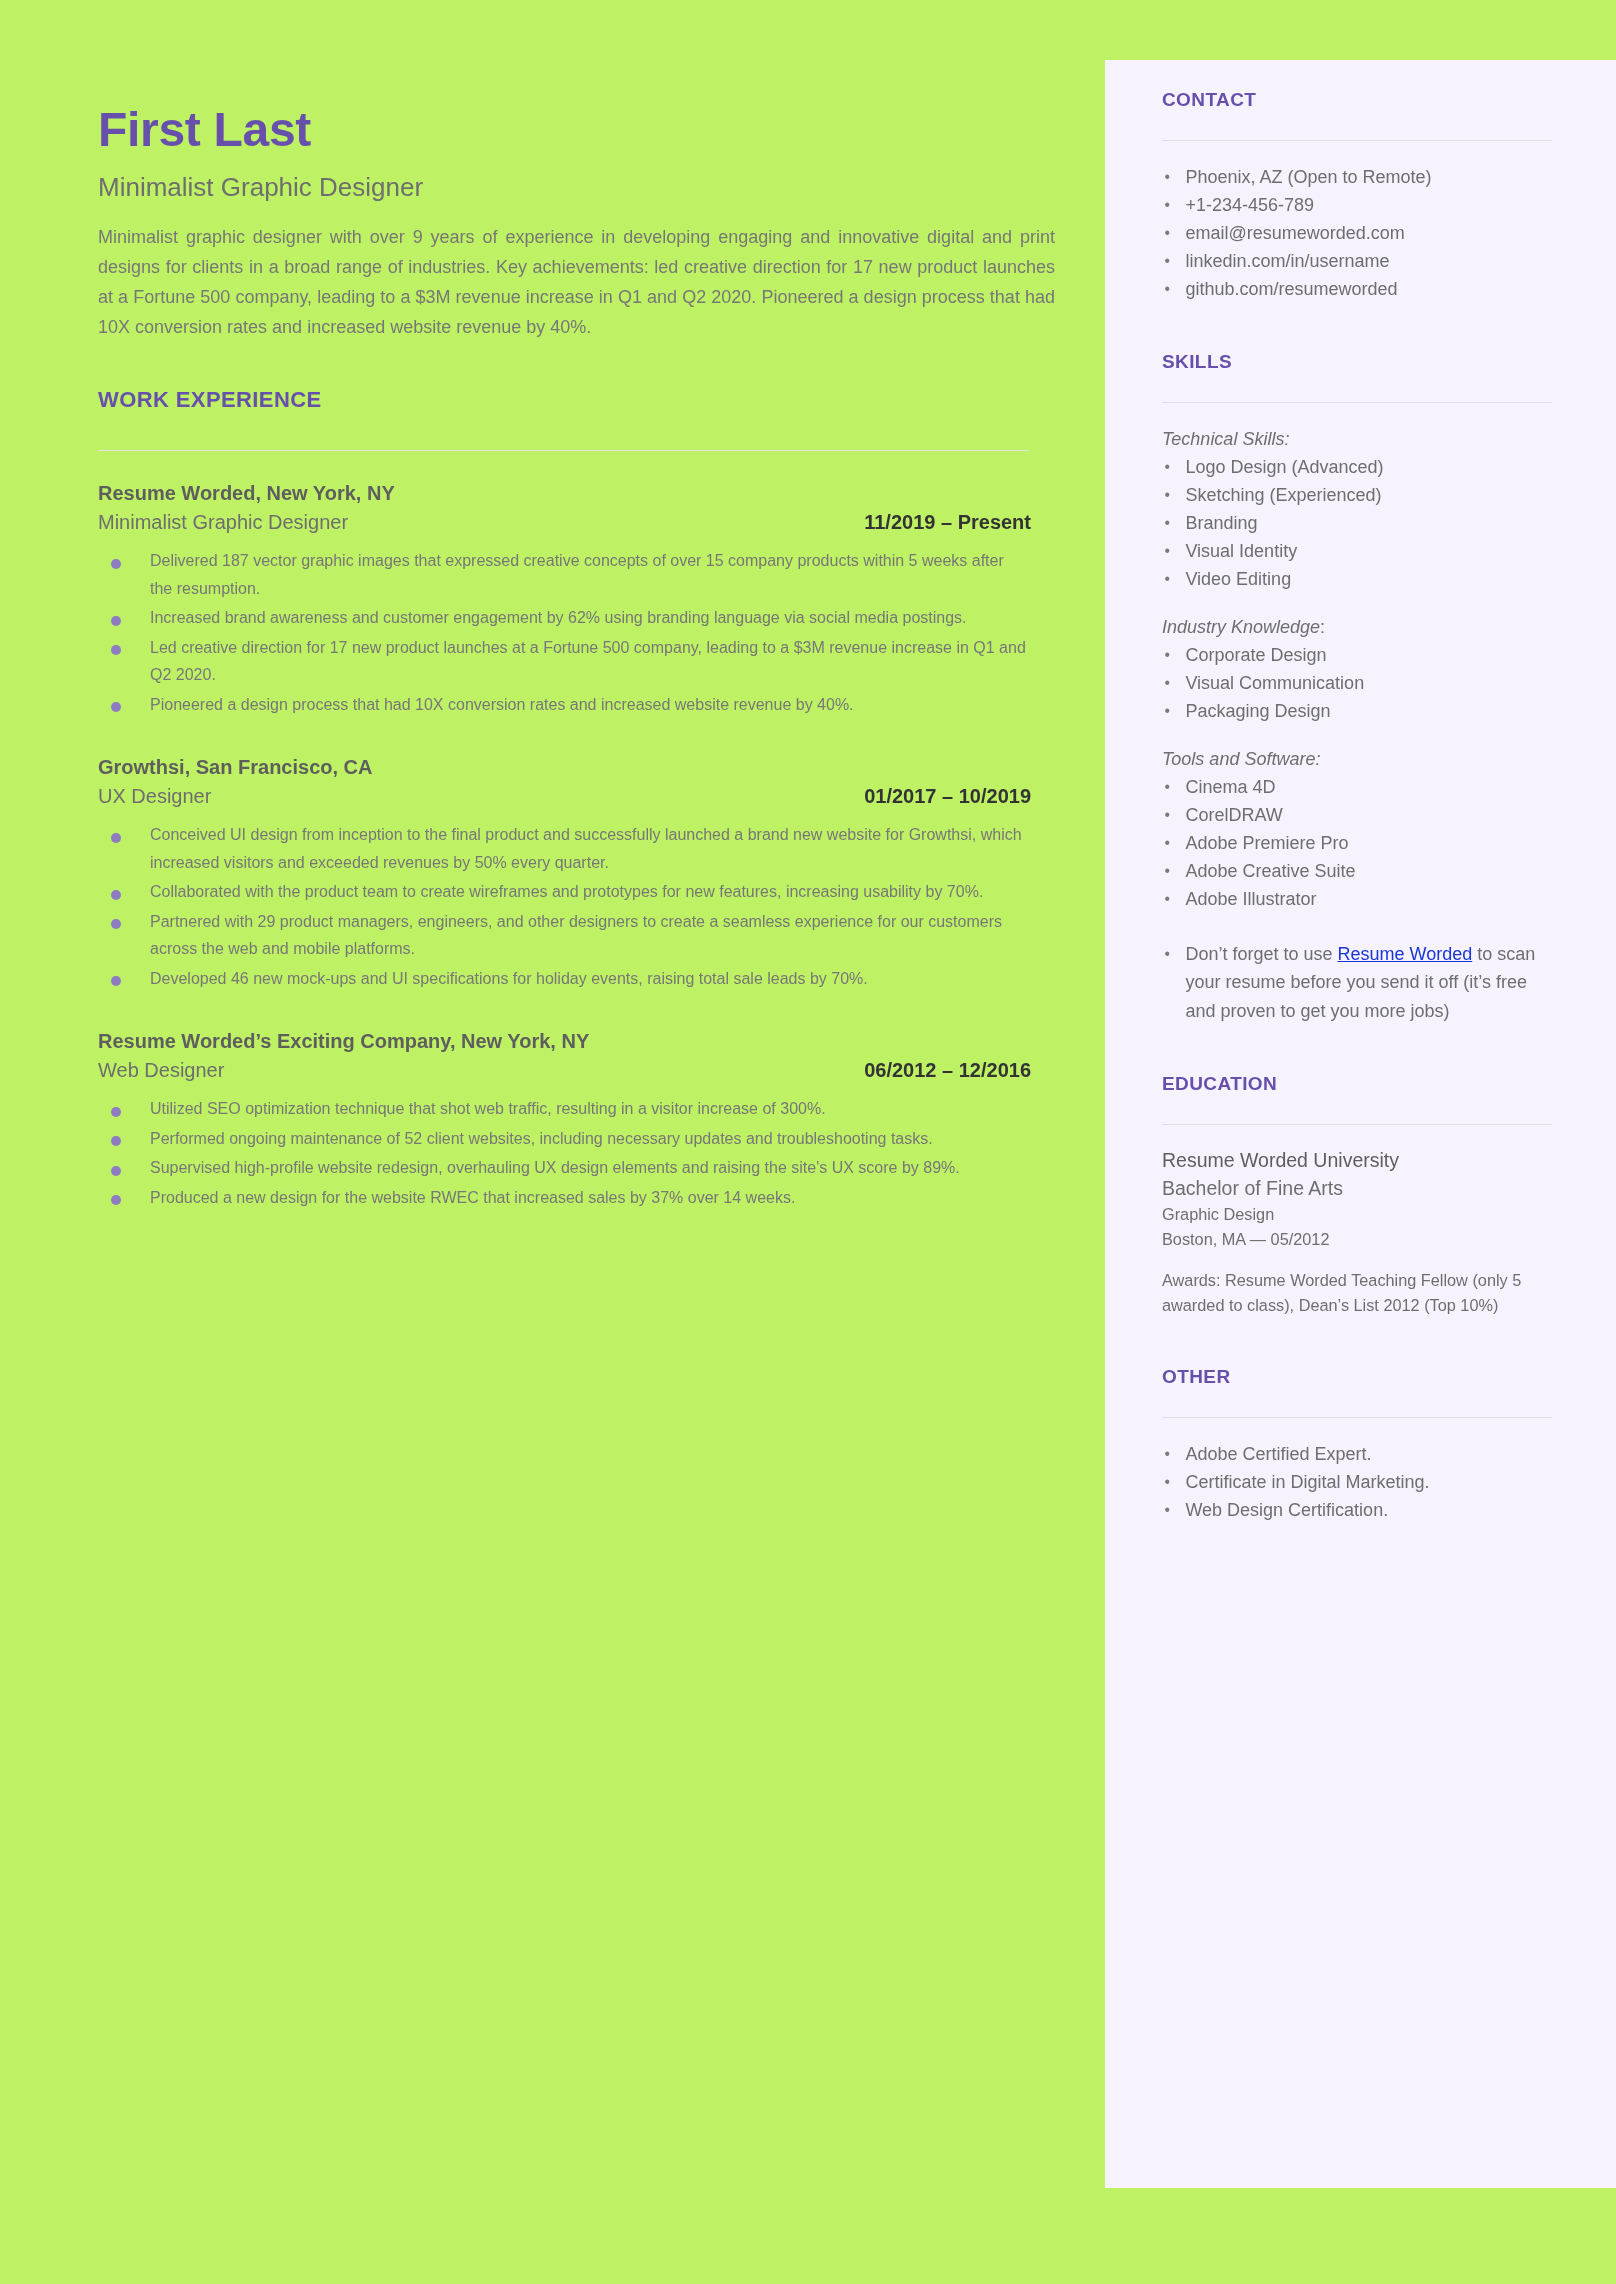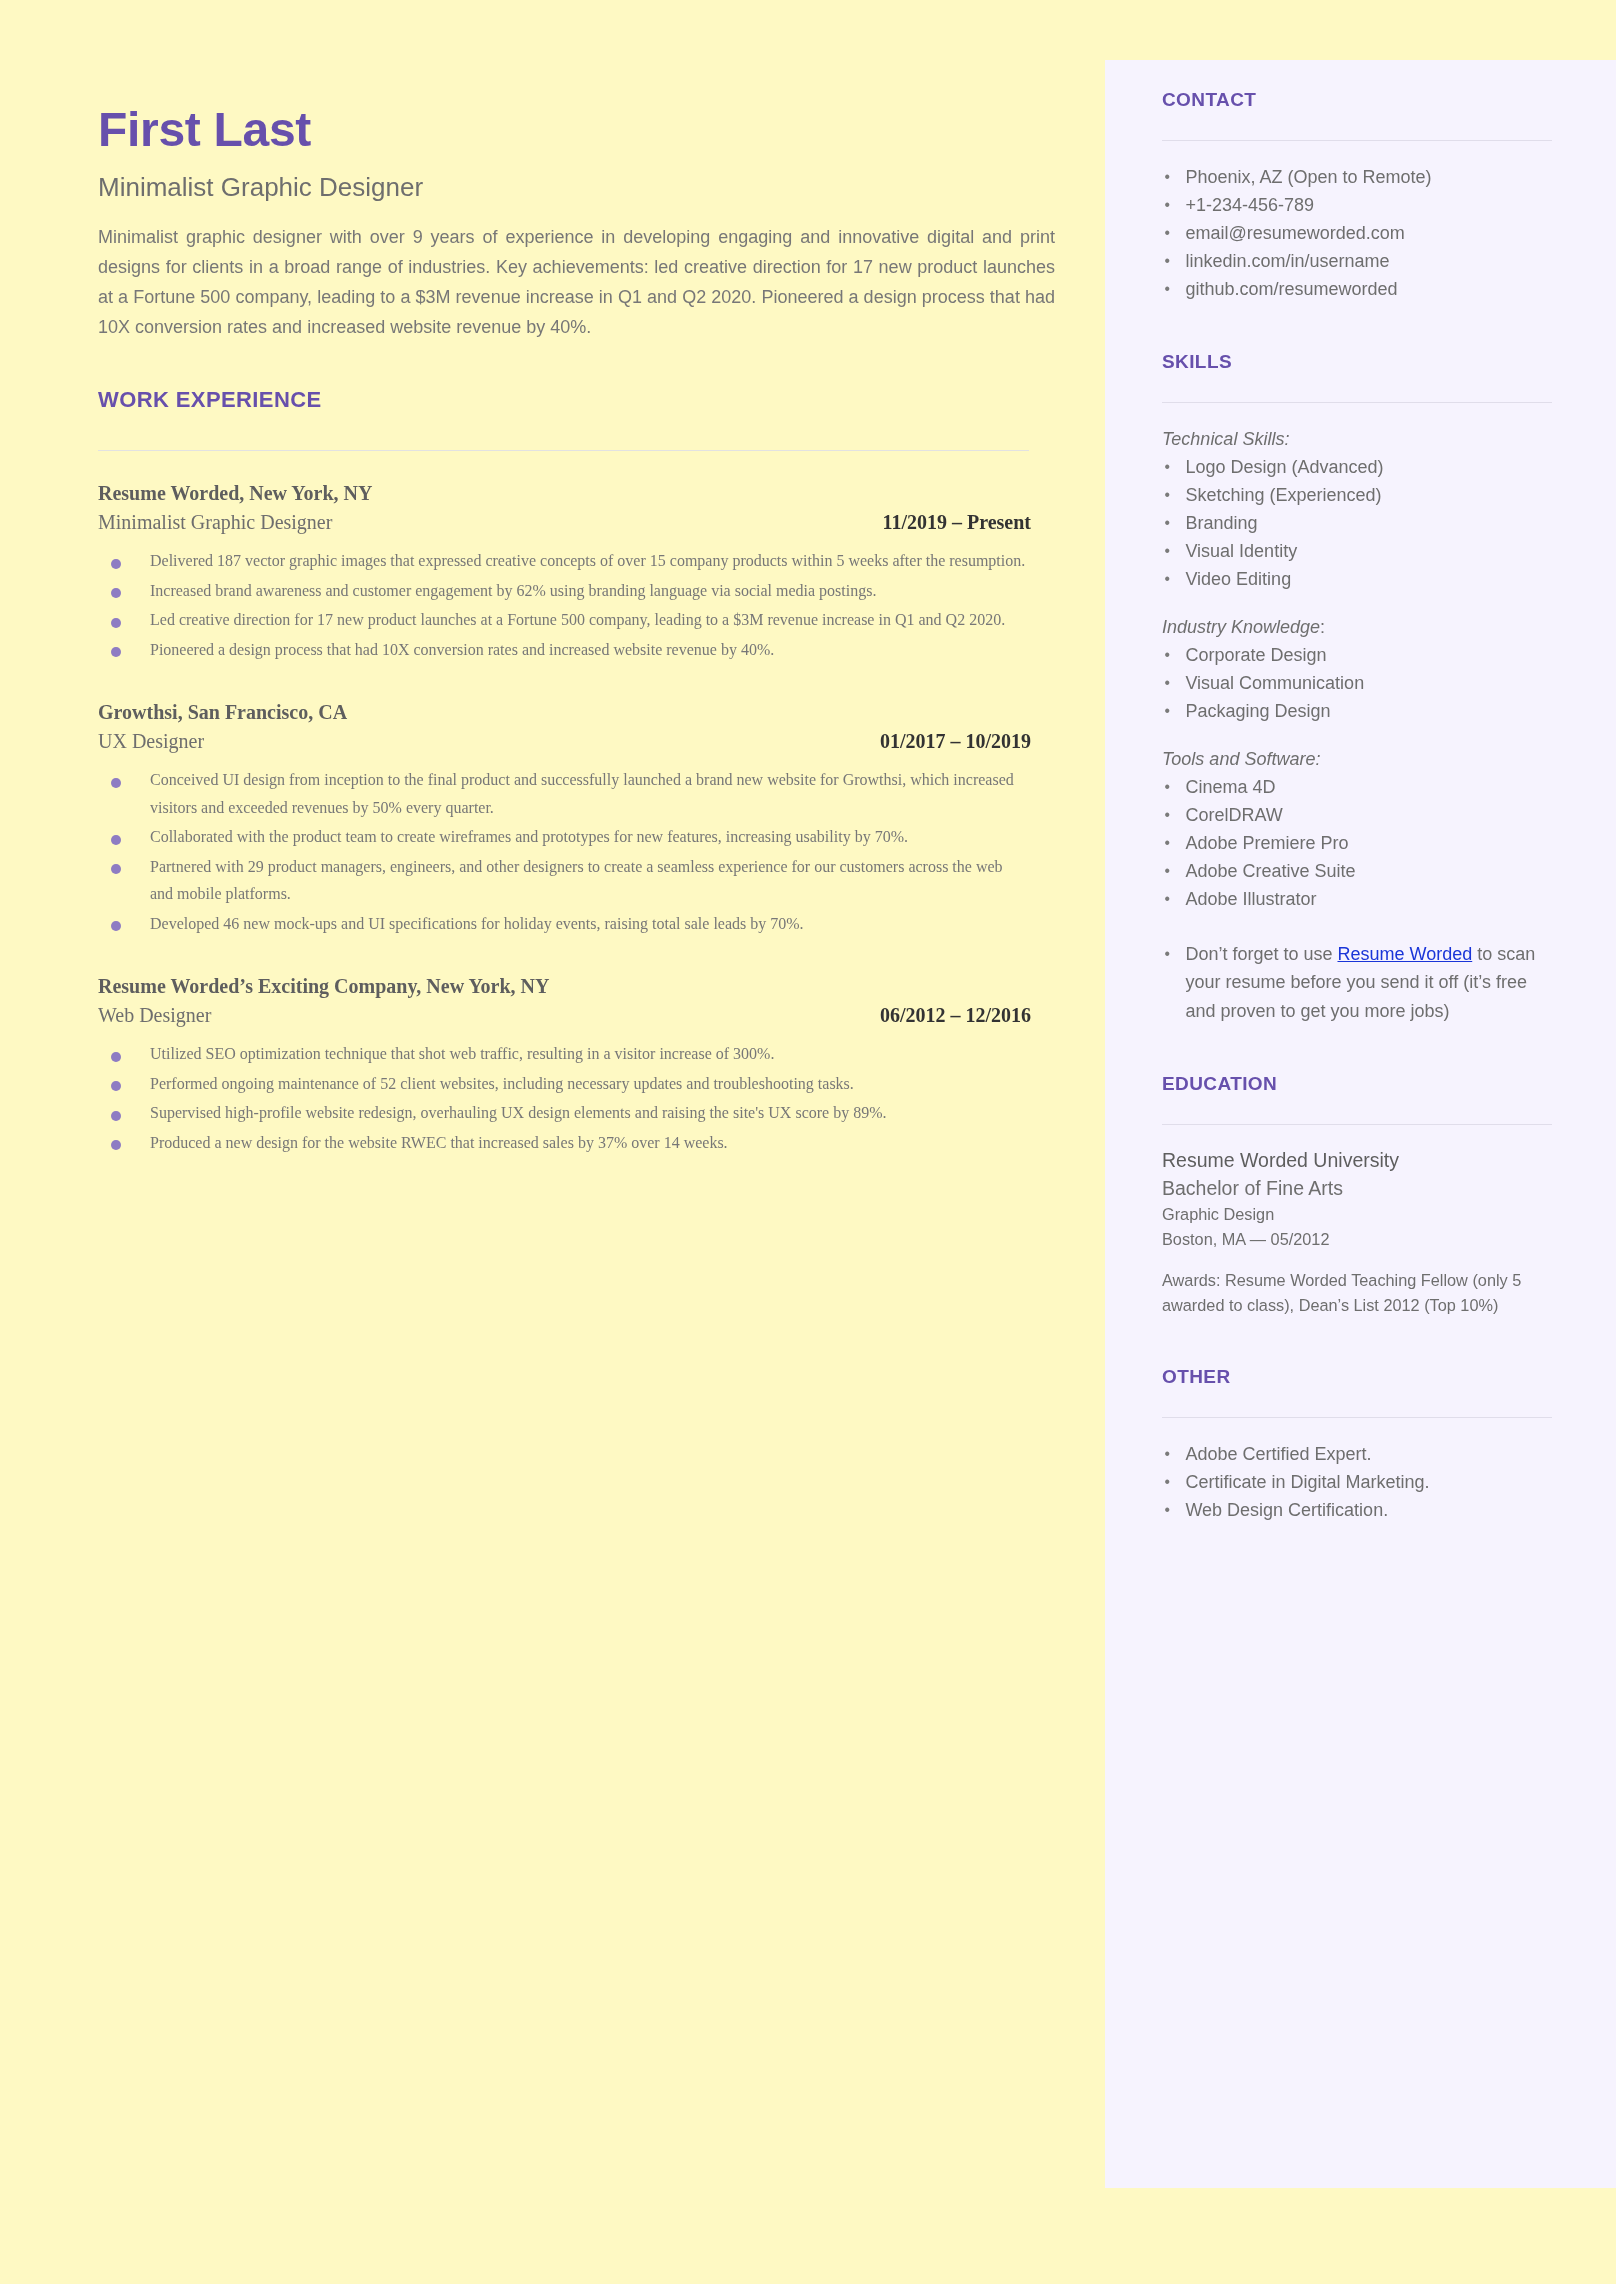--- a/index.html
+++ b/index.html
@@ -8,21 +8,21 @@
     width: 1617px;
     height: 2284px;
     background: #ffffff;
     font-family: "Liberation Sans", sans-serif;
   }
 
   .page {
     position: relative;
     width: 1617px;
     height: 2284px;
-    background: #fef9c3;
+    background: #bef264;
     overflow: hidden;
   }
 
   
   .sidebar {
     position: absolute;
     left: 1105px;
     top: 60px;
     width: 512px;
     height: 2128px;
@@ -70,21 +70,21 @@
     letter-spacing: 0.4px;
     margin-top: 44px;
   }
 
   .divider {
     height: 0.7px;
     background: #e2e2e2;
     margin-top: 37px;
   }
 
-  .job { margin-top: 30px; font-family: Liberation Serif, serif; }
+  .job { margin-top: 30px; }
   .job + .job { margin-top: 36px; }
 
   .job-company {
     font-size: 20px;
     font-weight: bold;
     color: #5e5e5e;
     line-height: 1.35;
   }
 
   .job-row {

